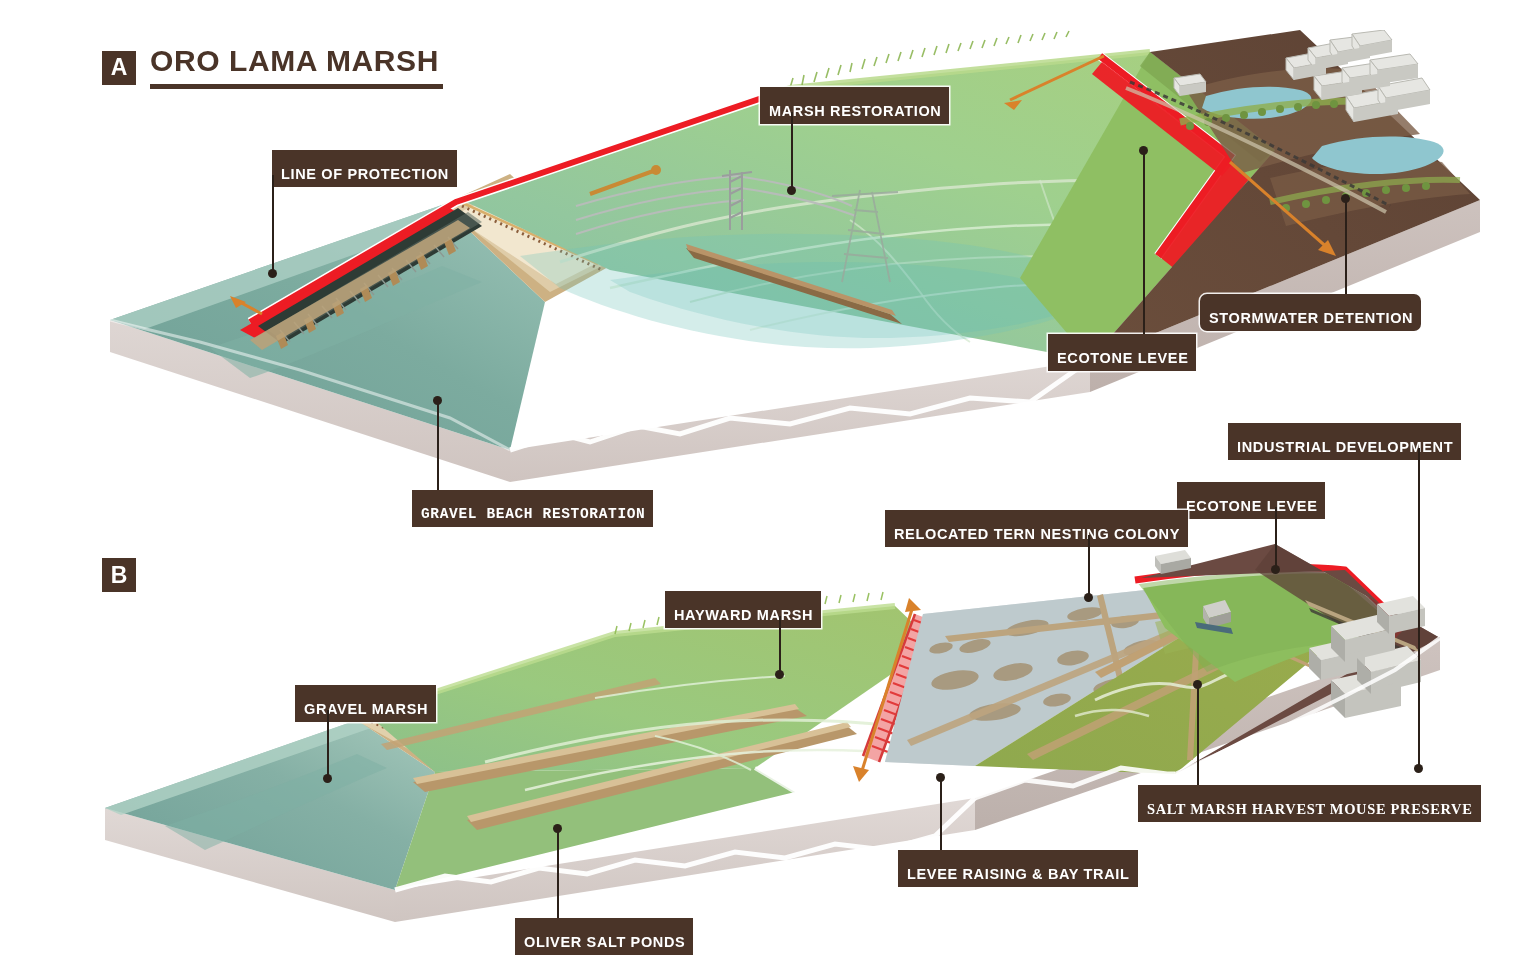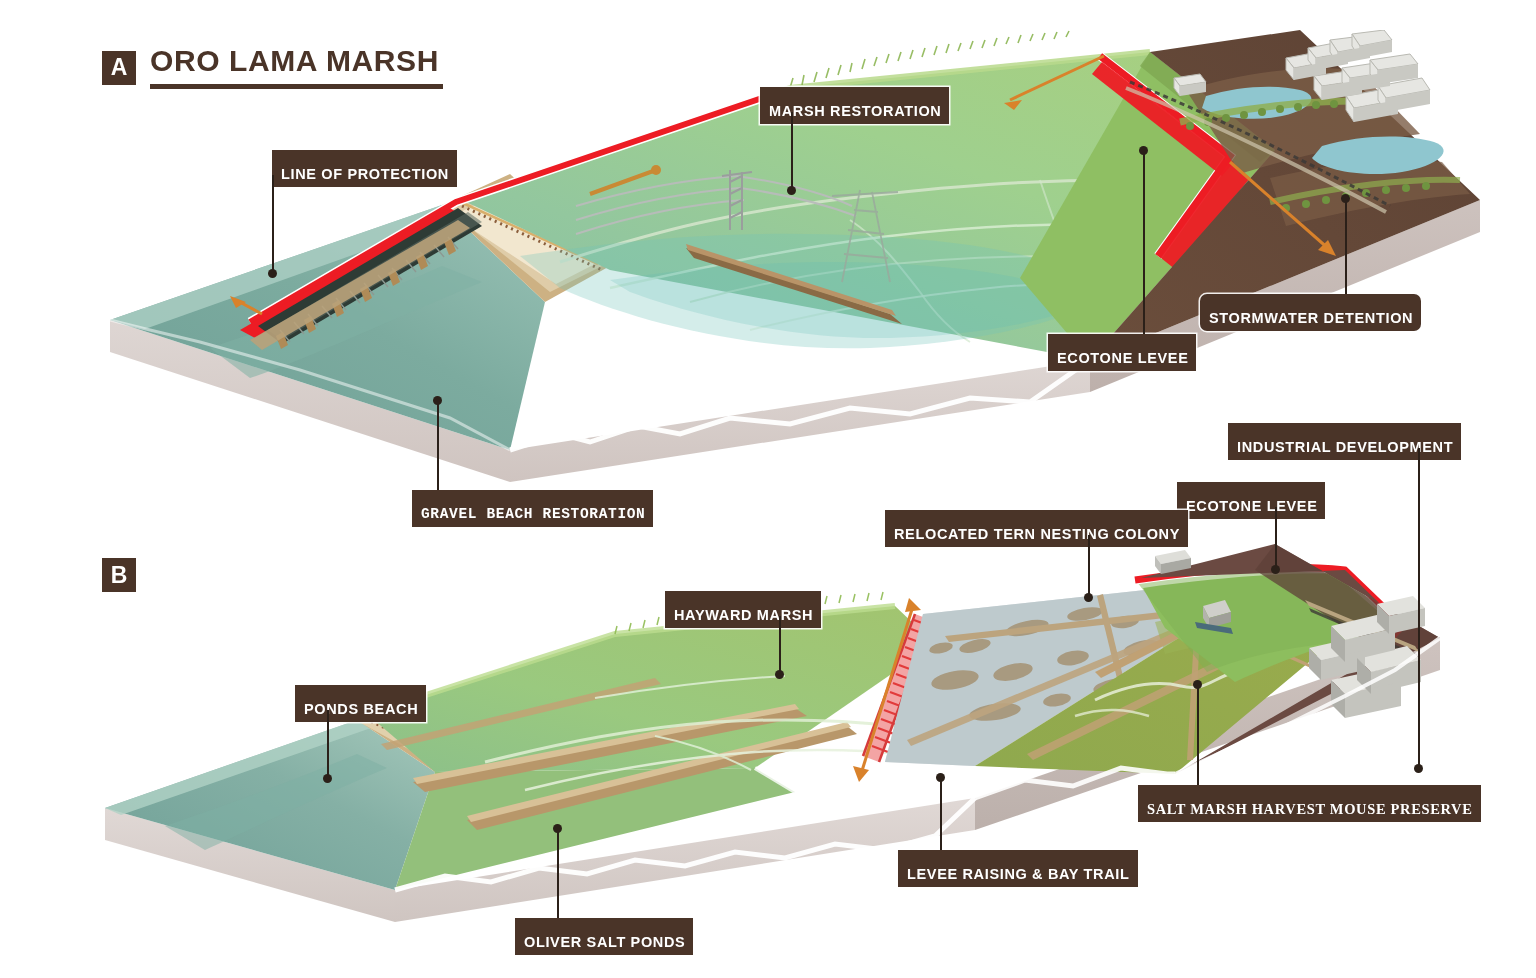--- a/index.html
+++ b/index.html
@@ -514,21 +514,21 @@
   <div class="dot" style="left:1271px; top:565px;"></div>
 
   <div class="callout" style="left:845px; top:510px;margin-left:40px;">RELOCATED TERN NESTING COLONY</div>
   <div class="leader" style="left:1088px; top:535px; height:62px;"></div>
   <div class="dot" style="left:1084px; top:593px;"></div>
 
   <div class="callout" style="left:665px; top:591px;">HAYWARD MARSH</div>
   <div class="leader" style="left:779px; top:616px; height:58px;"></div>
   <div class="dot" style="left:775px; top:670px;"></div>
 
-  <div class="callout" style="left:295px; top:685px;">PONDS BEACH</div>
+  <div class="callout" style="left:295px; top:685px;">GRAVEL MARSH</div>
   <div class="leader" style="left:327px; top:710px; height:68px;"></div>
   <div class="dot" style="left:323px; top:774px;"></div>
 
   <div class="callout" style="left:1138px; top:785px;font-family:Liberation Serif, serif;">SALT MARSH HARVEST MOUSE PRESERVE</div>
   <div class="leader" style="left:1197px; top:684px; height:101px;"></div>
   <div class="dot" style="left:1193px; top:680px;"></div>
 
   <div class="callout" style="left:898px; top:850px;">LEVEE RAISING &amp; BAY TRAIL</div>
   <div class="leader" style="left:940px; top:777px; height:73px;"></div>
   <div class="dot" style="left:936px; top:773px;"></div>

